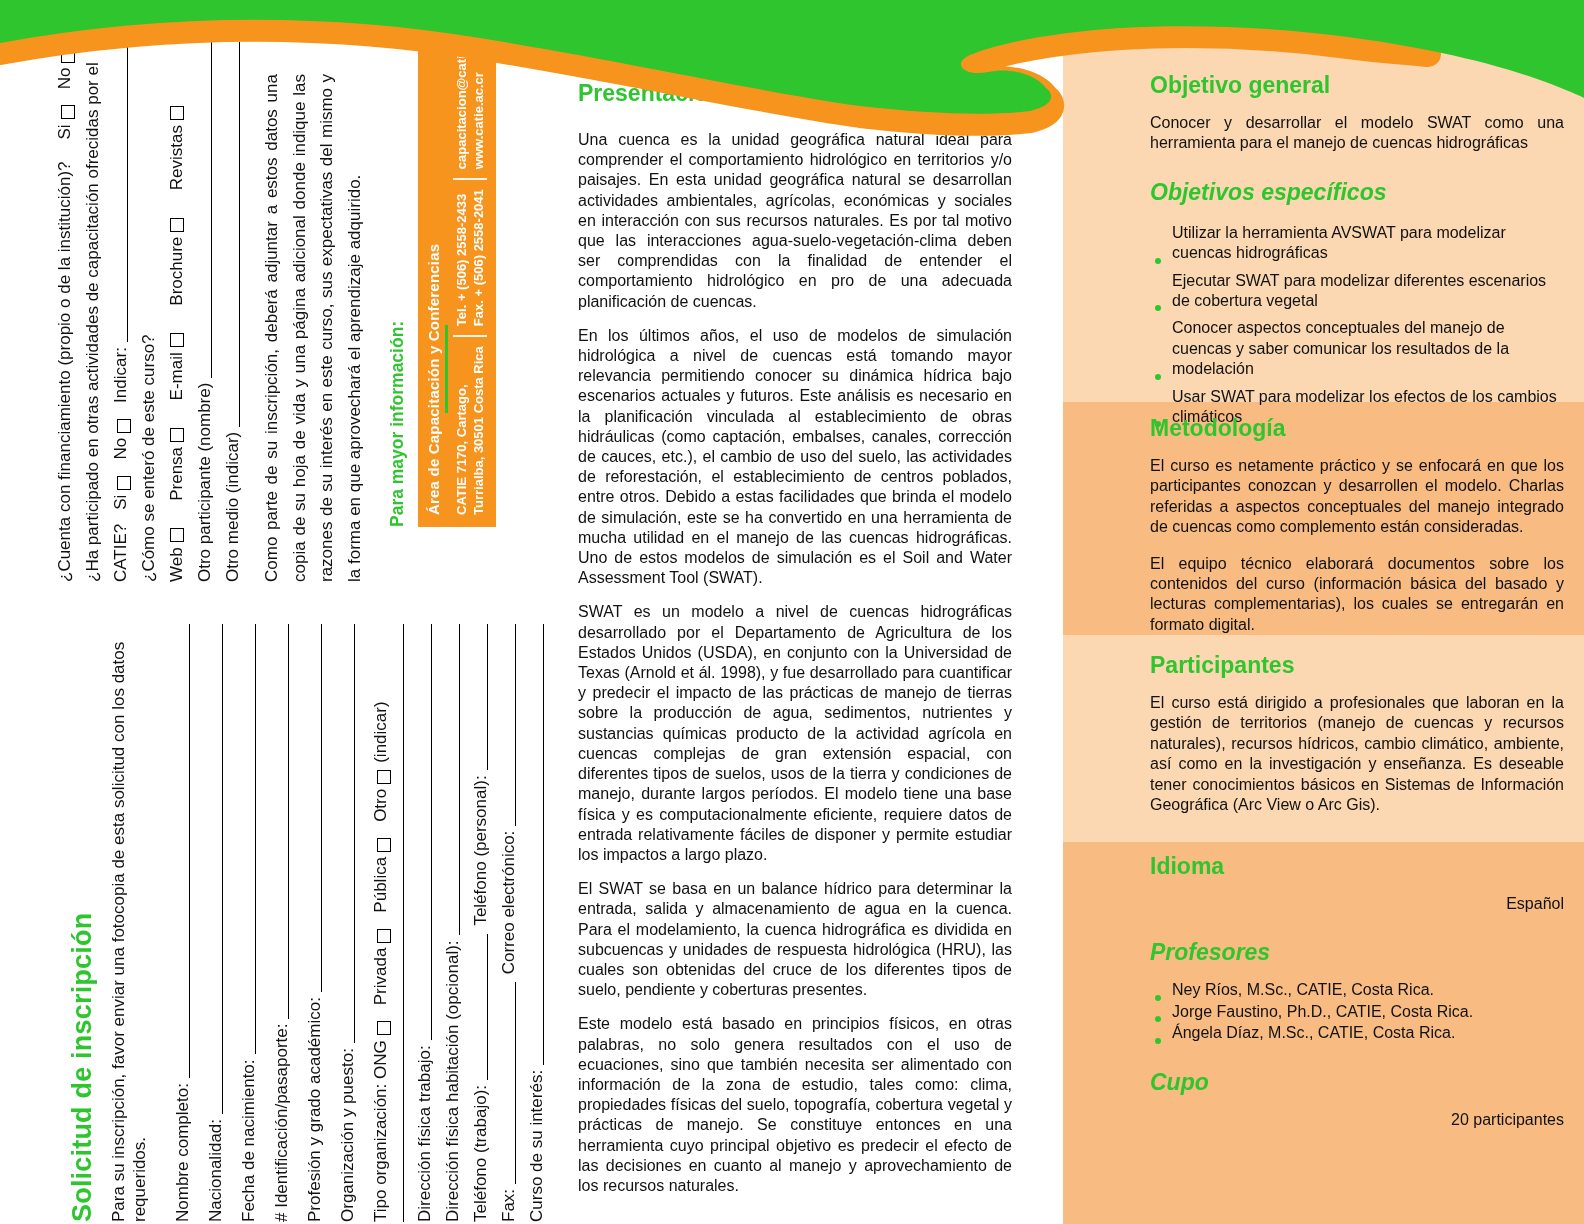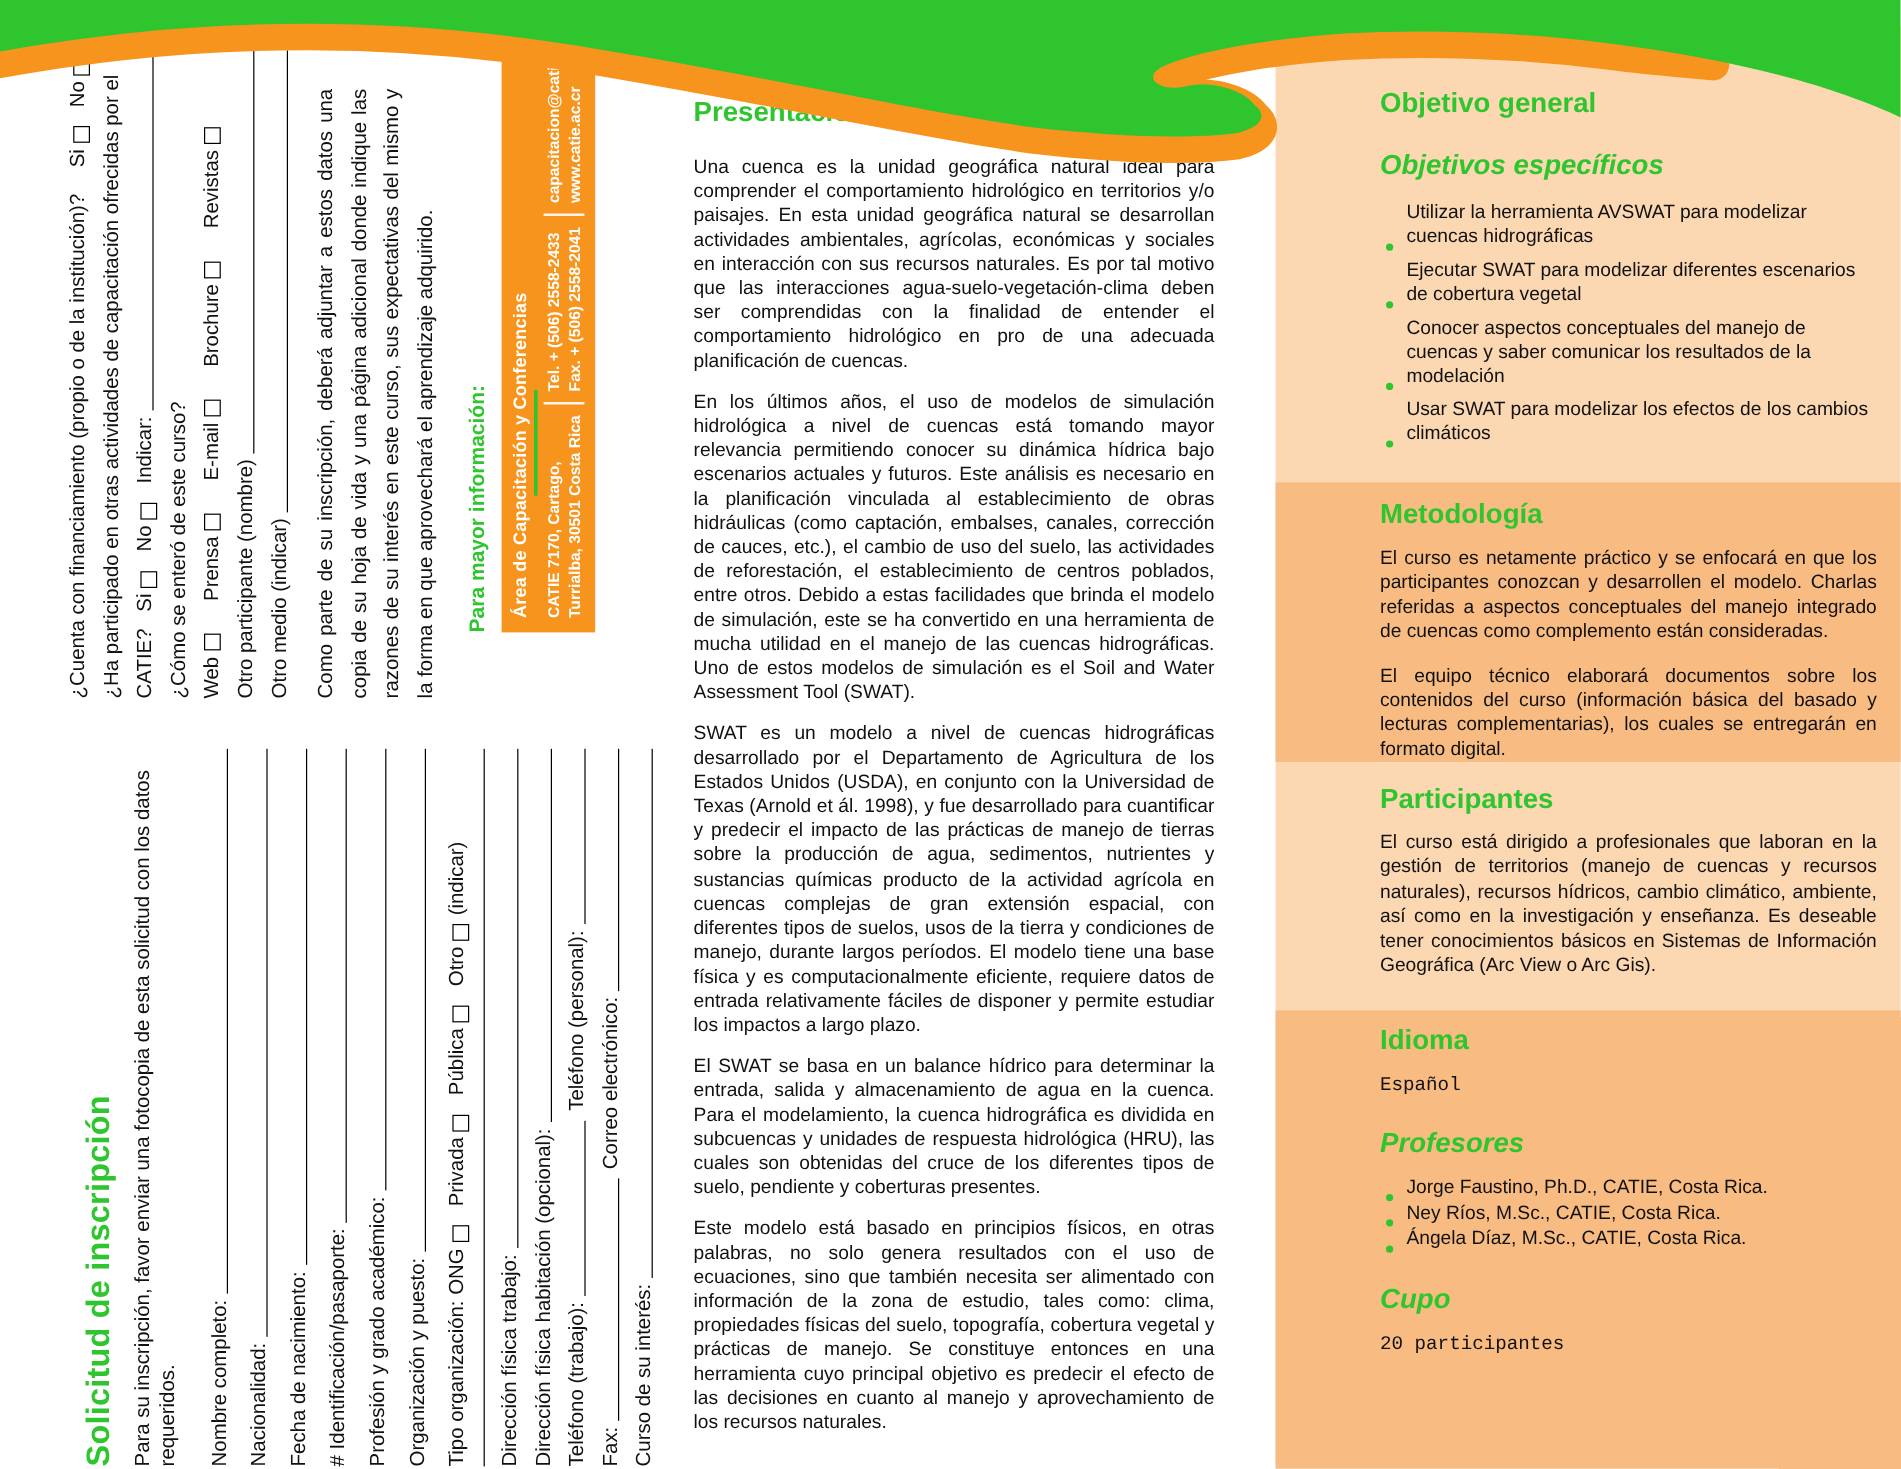--- a/index.html
+++ b/index.html
@@ -56,21 +56,21 @@
   .c-p{font-size:16px;line-height:20.2px;text-align:justify;margin:0 0 14px 0;}
   
   .r-sec{position:absolute;left:1150px;width:414px;z-index:2;}
   #sec-objetivos{top:72px;}
   #sec-metodologia{top:415px;}
   #sec-participantes{top:652px;}
   #sec-idioma{top:853px;}
   .r-title{font-size:23px;font-weight:bold;color:#2EC52E;margin:0 0 14px 0;}
   .r-title.mt{margin-top:25px;font-style:italic;}
   .r-body{font-size:16px;line-height:20.4px;text-align:justify;margin:0;}
-  .r-body.plain{text-align:left;font-family:Liberation Mono, monospace;}
+  .r-body.plain{text-align:right;}
   .bullets{margin-top:17px;}
   .bullet{display:flex;margin-bottom:7px;font-size:16px;line-height:20.4px;align-items:flex-end;}
   .bullet.tight{margin-bottom:1px;}
   .dot{width:6px;height:6px;border-radius:50%;background:#2EC52E;margin:7px 11px 0 5px;flex:none;}
 </style>
 </head>
 <body>
 
 <div class="peach-base"></div>
 <div class="peach-dark" id="dark-metodologia"></div>
@@ -241,20 +241,21 @@
   <div class="c-title">Presentación</div>
   <div class="c-p">Una cuenca es la unidad geográfica natural ideal para comprender el comportamiento hidrológico en territorios y/o paisajes. En esta unidad geográfica natural se desarrollan actividades ambientales, agrícolas, económicas y sociales en interacción con sus recursos naturales. Es por tal motivo que las interacciones agua-suelo-vegetación-clima deben ser comprendidas con la finalidad de entender el comportamiento hidrológico en pro de una adecuada planificación de cuencas.</div>
   <div class="c-p">En los últimos años, el uso de modelos de simulación hidrológica a nivel de cuencas está tomando mayor relevancia permitiendo conocer su dinámica hídrica bajo escenarios actuales y futuros. Este análisis es necesario en la planificación vinculada al establecimiento de obras hidráulicas (como captación, embalses, canales, corrección de cauces, etc.), el cambio de uso del suelo, las actividades de reforestación, el establecimiento de centros poblados, entre otros. Debido a estas facilidades que brinda el modelo de simulación, este se ha convertido en una herramienta de mucha utilidad en el manejo de las cuencas hidrográficas. Uno de estos modelos de simulación es el Soil and Water Assessment Tool (SWAT).</div>
   <div class="c-p">SWAT es un modelo a nivel de cuencas hidrográficas desarrollado por el Departamento de Agricultura de los Estados Unidos (USDA), en conjunto con la Universidad de Texas (Arnold et ál. 1998), y fue desarrollado para cuantificar y predecir el impacto de las prácticas de manejo de tierras sobre la producción de agua, sedimentos, nutrientes y sustancias químicas producto de la actividad agrícola en cuencas complejas de gran extensión espacial, con diferentes tipos de suelos, usos de la tierra y condiciones de manejo, durante largos períodos. El modelo tiene una base física y es computacionalmente eficiente, requiere datos de entrada relativamente fáciles de disponer y permite estudiar los impactos a largo plazo.</div>
   <div class="c-p">El SWAT se basa en un balance hídrico para determinar la entrada, salida y almacenamiento de agua en la cuenca. Para el modelamiento, la cuenca hidrográfica es dividida en subcuencas y unidades de respuesta hidrológica (HRU), las cuales son obtenidas del cruce de los diferentes tipos de suelo, pendiente y coberturas presentes.</div>
   <div class="c-p">Este modelo está basado en principios físicos, en otras palabras, no solo genera resultados con el uso de ecuaciones, sino que también necesita ser alimentado con información de la zona de estudio, tales como: clima, propiedades físicas del suelo, topografía, cobertura vegetal y prácticas de manejo. Se constituye entonces en una herramienta cuyo principal objetivo es predecir el efecto de las decisiones en cuanto al manejo y aprovechamiento de los recursos naturales.</div>
 </div>
 
 <div class="r-sec" id="sec-objetivos">
   <div class="r-title">Objetivo general</div>
+  <div class="r-body">Conocer y desarrollar el modelo SWAT como una herramienta para el  manejo de cuencas hidrográficas</div>
   <div class="r-title mt">Objetivos específicos</div>
   <div class="bullets">
     <div class="bullet">
         <span class="dot"></span>
         <span>Utilizar la herramienta AVSWAT para modelizar cuencas hidrográficas</span>
       </div>
     <div class="bullet">
         <span class="dot"></span>
         <span>Ejecutar SWAT para modelizar diferentes escenarios de cobertura vegetal</span>
       </div>
@@ -280,25 +281,25 @@
   <div class="r-body">El curso está dirigido a profesionales que laboran en la gestión de territorios (manejo de cuencas y recursos naturales), recursos hídricos, cambio climático, ambiente, así como en la investigación y enseñanza. Es deseable tener conocimientos básicos en Sistemas de Información Geográfica (Arc View  o Arc Gis).</div>
 </div>
 
 <div class="r-sec" id="sec-idioma">
   <div class="r-title">Idioma</div>
   <div class="r-body plain">Español</div>
   <div class="r-title mt">Profesores</div>
   <div class="bullets" style="margin-top:14px">
     <div class="bullet tight">
         <span class="dot"></span>
+        <span>Ney Ríos, M.Sc., CATIE, Costa Rica.</span>
+      </div>
+    <div class="bullet tight">
+        <span class="dot"></span>
         <span>Jorge Faustino, Ph.D., CATIE, Costa Rica.</span>
-      </div>
-    <div class="bullet tight">
-        <span class="dot"></span>
-        <span>Ney Ríos, M.Sc., CATIE, Costa Rica.</span>
       </div>
     <div class="bullet tight">
         <span class="dot"></span>
         <span>Ángela Díaz, M.Sc., CATIE, Costa Rica.</span>
       </div>
   </div>
   <div class="r-title mt">Cupo</div>
   <div class="r-body plain">20 participantes</div>
 </div>
 

